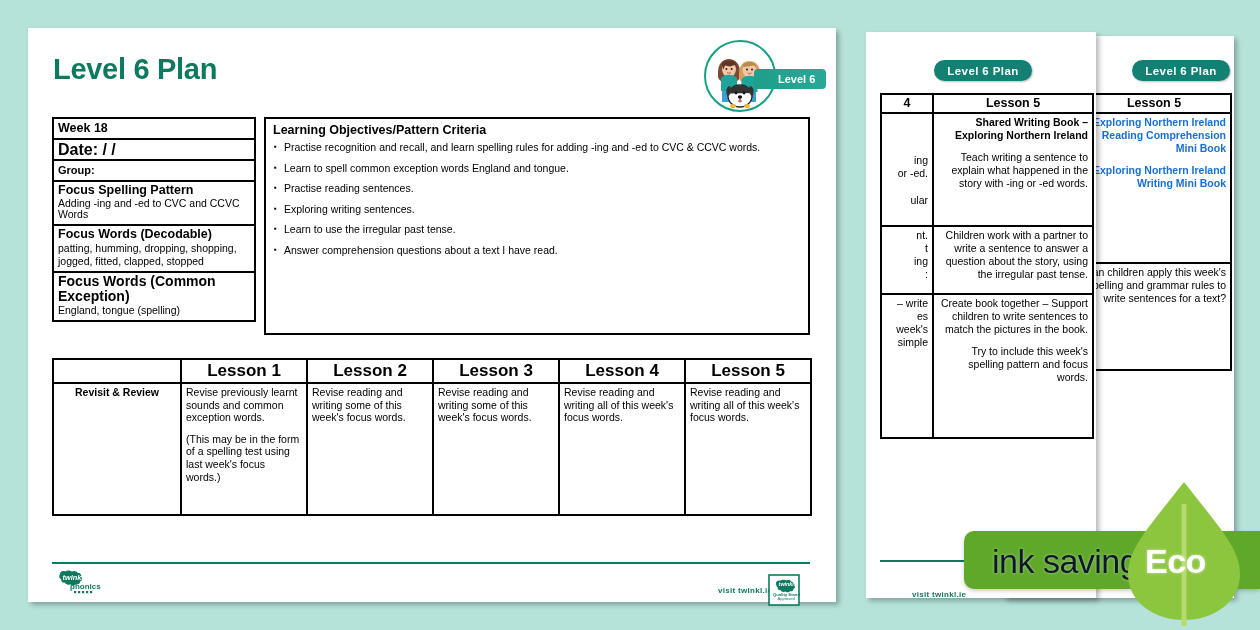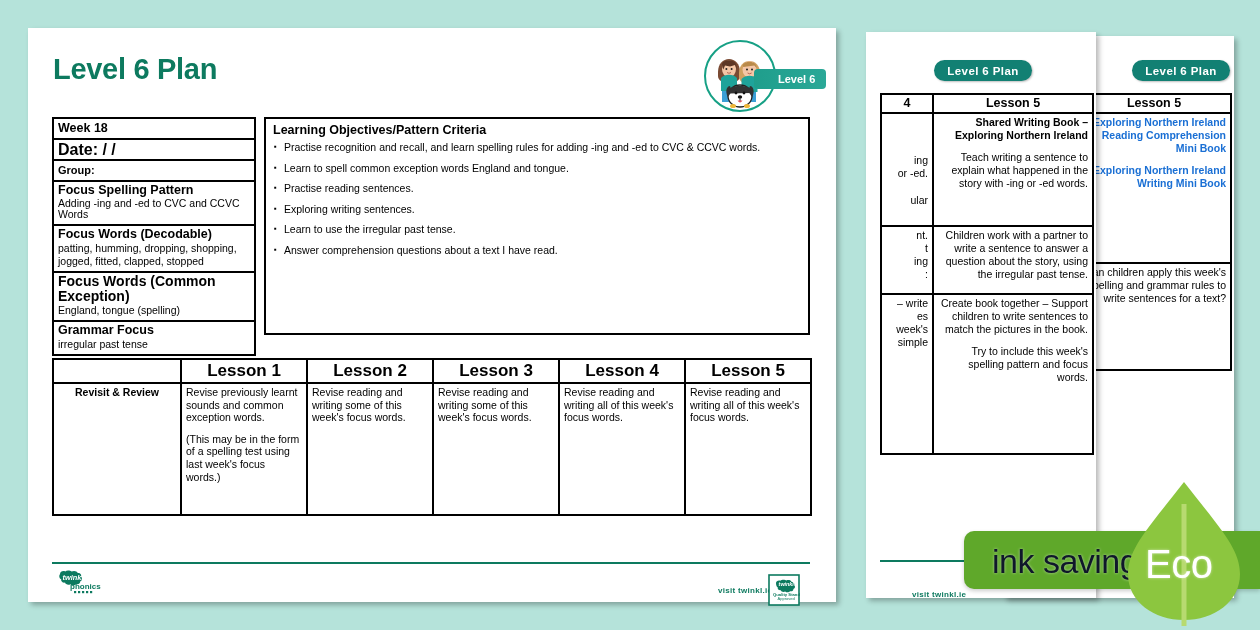--- a/index.html
+++ b/index.html
@@ -97,21 +97,21 @@
     box-shadow:0 2px 4px rgba(0,0,0,.2);
   }
   .eco-text{
     position:absolute;left:992px;top:542px;
     font-size:34px;color:#0f172a;font-weight:normal;
     text-shadow:0 0 3px rgba(255,255,255,.55);
     letter-spacing:-.5px;
   }
   .eco-eco{
     position:absolute;left:1145px;top:542px;
-    font-size:40px;color:#ffffff;font-weight:normal;letter-spacing:-.5px;
+    font-size:34px;color:#ffffff;font-weight:bold;letter-spacing:-.5px;
     text-shadow:0 0 3px rgba(255,255,255,.55);
     z-index:3;
   }
   .leaf{position:absolute;left:1118px;top:478px;width:132px;height:152px;z-index:2;}
 </style>
 </head>
 <body>
 
 <div class="sheet" id="sheet3">
   <table class="p-table" id="t3" style="left:14px;top:57px;">
@@ -176,21 +176,21 @@
       <td>
         <p class="pp" style="margin-bottom:0">nt.</p>
         <p class="pp" style="margin-bottom:0">t</p>
         <p class="pp" style="margin-bottom:0">ing</p>
         <p class="pp" style="margin-bottom:0">:</p>
       </td>
       <td>
         <p class="pp">Children work with a partner to write a sentence to answer a question about the story, using the irregular past tense.</p>
       </td>
     </tr>
-    <tr style="height:160px">
+    <tr style="height:144px">
       <td>
         <p class="pp" style="margin-bottom:0">– write</p>
         <p class="pp" style="margin-bottom:0">es</p>
         <p class="pp" style="margin-bottom:0">week's</p>
         <p class="pp" style="margin-bottom:0">simple</p>
       </td>
       <td>
         <p class="pp">Create book together – Support children to write sentences to match the pictures in the book.</p>
         <p class="pp">Try to include this week's spelling pattern and focus words.</p>
       </td>
@@ -254,24 +254,20 @@
         <div class="isub" style="padding-bottom:3px;">Adding -ing and -ed to CVC and CCVC Words</div>
       </div>
       <div class="irow">
         <div class="ihead">Focus Words (Decodable)</div>
         <div class="ismall">patting,  humming,  dropping,  shopping,</div>
         <div class="ismall" style="padding-bottom:2px;">jogged, fitted, clapped, stopped</div>
       </div>
       <div class="irow">
         <div class="ihead" style="font-size:14px;">Focus Words (Common Exception)</div>
         <div class="ismall" style="padding-bottom:2px;">England, tongue (spelling)</div>
-      </div>
-      <div class="irow">
-        <div class="ihead">Grammar Focus</div>
-        <div class="ismall" style="padding-bottom:2px;">irregular past tense</div>
       </div>
     </div>
 
     <div class="info-right">
       <div class="lo-title">Learning Objectives/Pattern Criteria</div>
       <div class="lo-item">Practise recognition and recall, and learn spelling rules for adding -ing and -ed to CVC &amp; CCVC words.</div>
       <div class="lo-item">Learn to spell common exception words England and tongue.</div>
       <div class="lo-item">Practise reading sentences.</div>
       <div class="lo-item">Exploring writing sentences.</div>
       <div class="lo-item">Learn to use the irregular past tense.</div>

